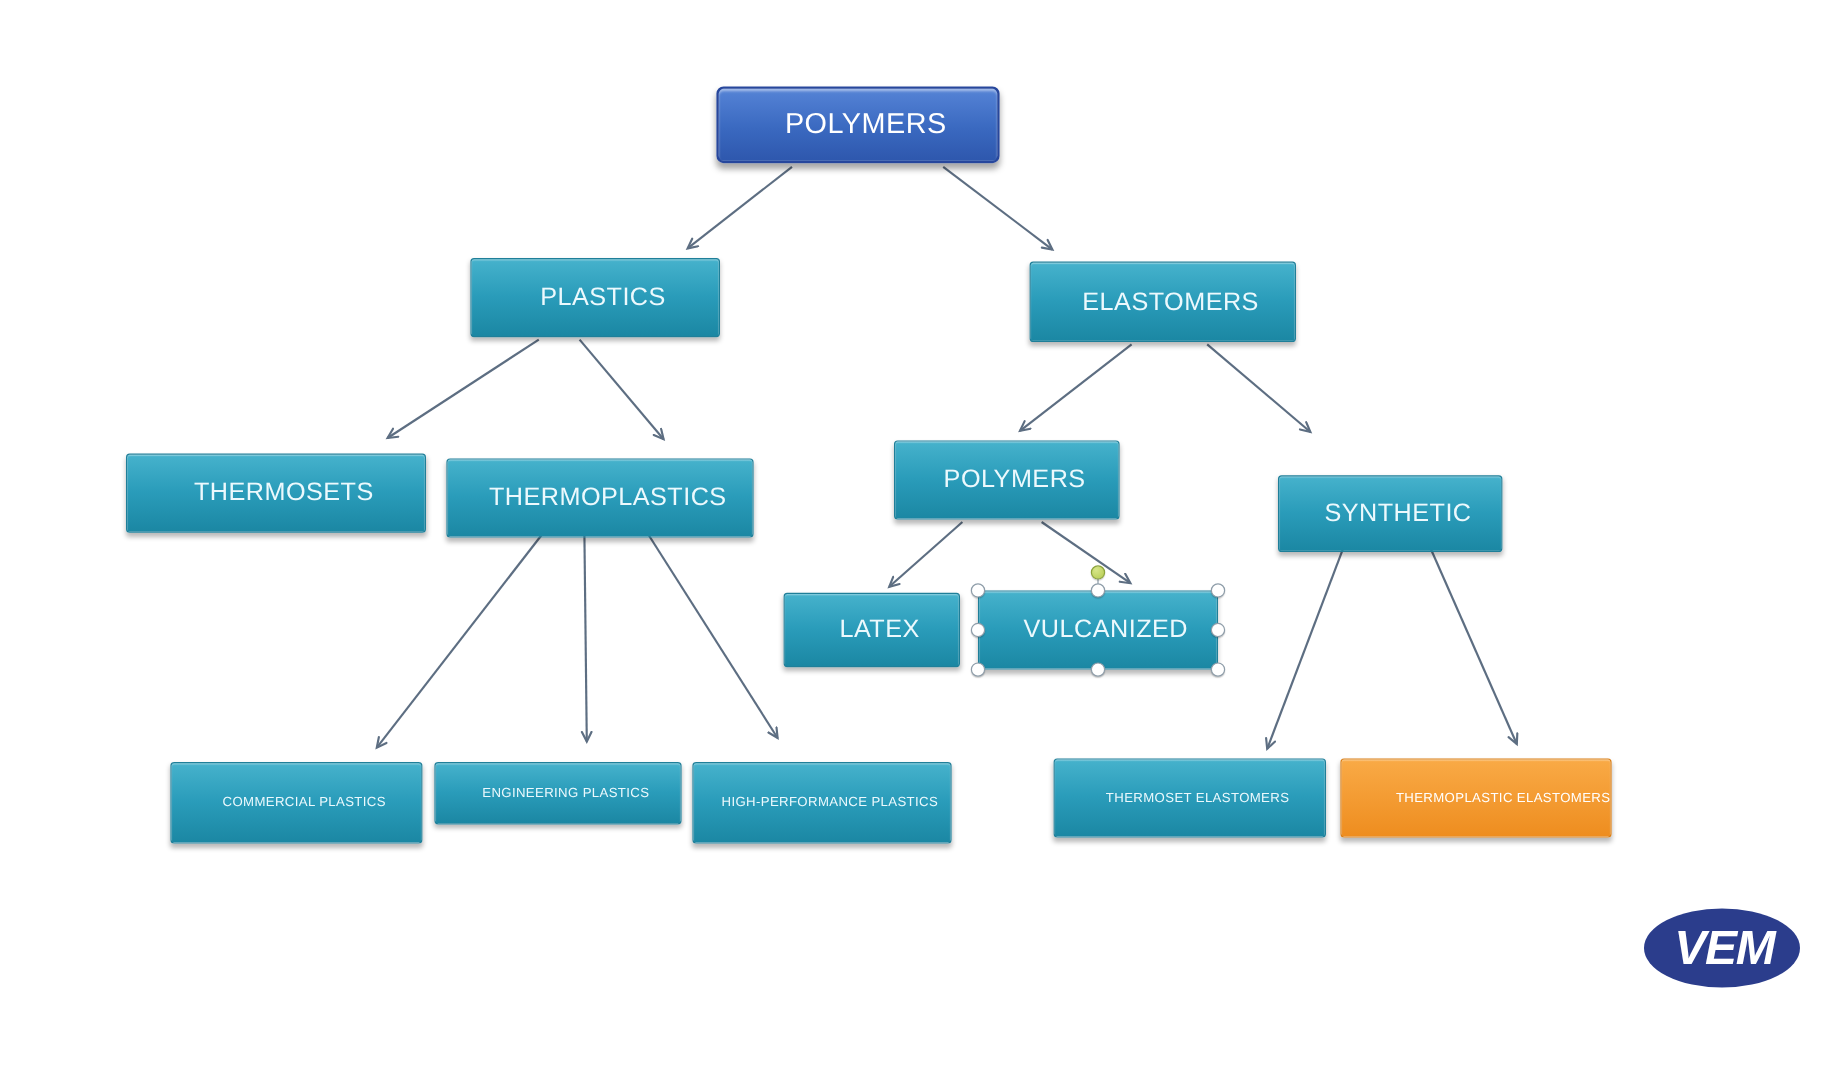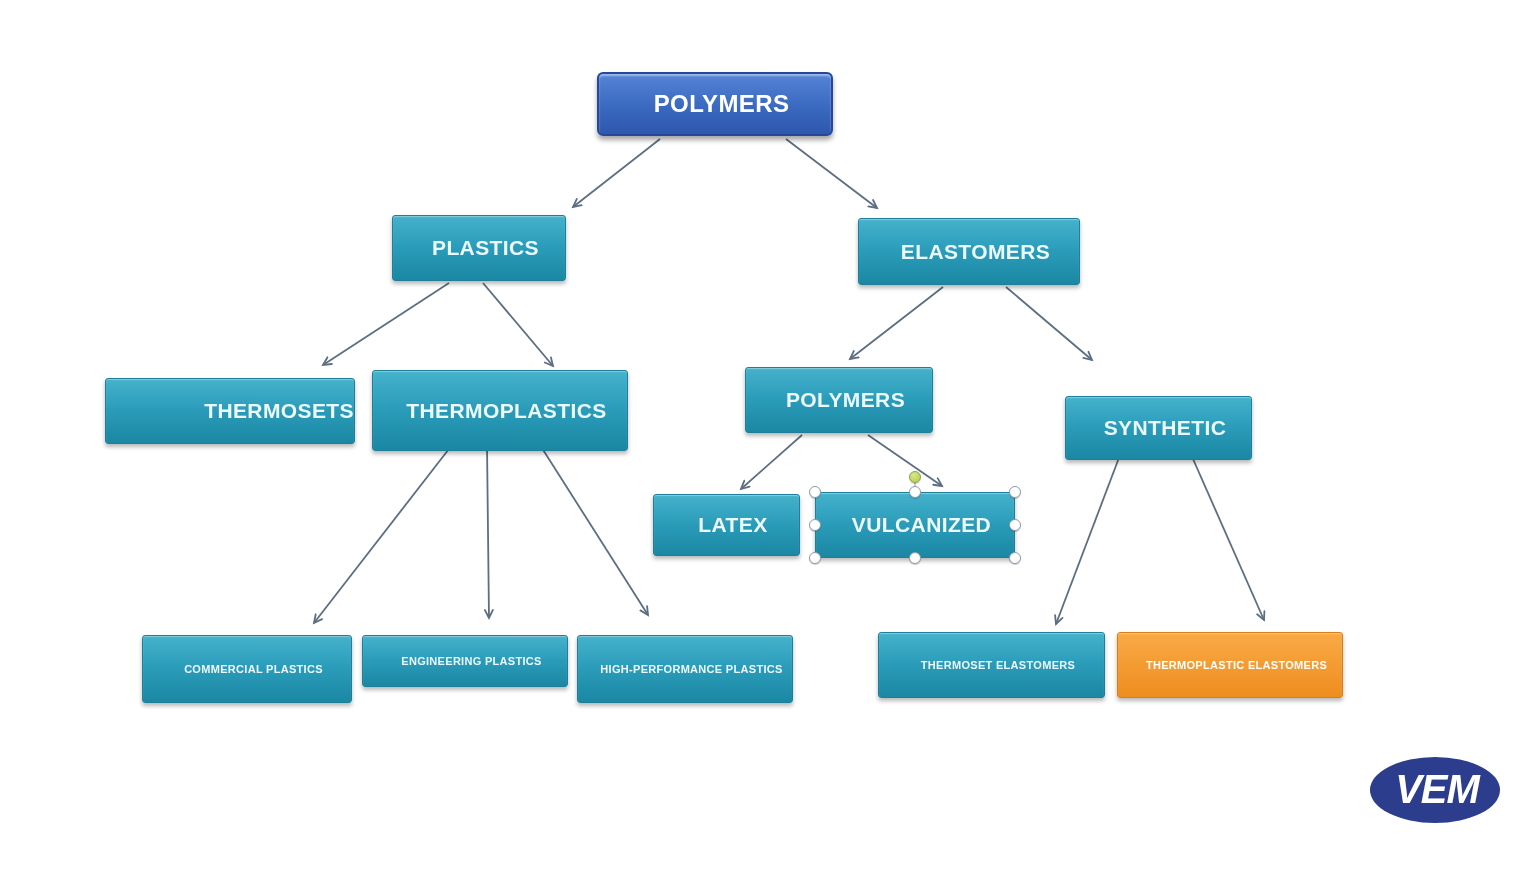--- a/index.html
+++ b/index.html
@@ -23,41 +23,42 @@
   }
   .edges{
     position:absolute; left:0; top:0; width:1536px; height:895px;
     pointer-events:none;
   }
   .node{
     position:absolute;
     display:flex; align-items:center; justify-content:center;
     text-align:center;
     color:var(--box-text);
-    font-weight:bold;
+    font-weight:normal;
     letter-spacing:.4px;
     border-radius:3px;
     background:linear-gradient(180deg,var(--teal-top) 0%,var(--teal-mid) 48%,var(--teal-bottom) 100%);
     border:1px solid var(--teal-border);
     box-shadow:0 3px 4px rgba(0,0,0,.28), inset 0 1px 1px rgba(255,255,255,.35);
     box-sizing:border-box;
     cursor:default;
     padding-left:13px;
   }
   .node.blue{
     background:linear-gradient(180deg,var(--blue-top) 0%,var(--blue-mid) 55%,var(--blue-bottom) 100%);
     border:2px solid var(--blue-border);
     border-radius:6px;
     color:#ffffff;
     box-shadow:0 4px 5px rgba(0,0,0,.35), inset 0 2px 2px rgba(255,255,255,.45);
   }
   .node.orange{
     background:linear-gradient(180deg,var(--orange-top) 0%,var(--orange-bottom) 100%);
     border:1px solid var(--orange-border);
     color:#ffffff;
+    justify-content:flex-end;
   }
   .fs24{font-size:24px;}
   .fs21{font-size:21px;}
   .fs17{font-size:11px; line-height:1.85; letter-spacing:.3px;}
   .handle{
     position:absolute; width:10px; height:10px;
     background:var(--handle-fill);
     border:1px solid var(--handle-border);
     border-radius:50%;
     transform:translate(-50%,-50%);
@@ -106,33 +107,33 @@
       <line x1="540" y1="445" x2="648" y2="615" marker-end="url(#arrowhead)"></line>
       <line x1="1128" y1="434" x2="1056" y2="624" marker-end="url(#arrowhead)"></line>
       <line x1="1182" y1="434" x2="1264" y2="620" marker-end="url(#arrowhead)"></line>
     </g>
   </svg>
 
   <div class="node blue fs24" style="left:597px; top:72px; width:236px; height:64px;">
     <span>POLYMERS</span>
   </div>
 
-  <div class="node fs21" style="left:392px; top:215px; width:174px; height:66px;">
+  <div class="node fs21" style="left:392px; top:215px; width:208px; height:66px;">
     <span>PLASTICS</span>
   </div>
 
   <div class="node fs21" style="left:858px; top:218px; width:222px; height:67px;">
     <span>ELASTOMERS</span>
   </div>
 
-  <div class="node fs21" style="left:105px; top:378px; width:250px; height:66px;justify-content:flex-end;">
+  <div class="node fs21" style="left:105px; top:378px; width:250px; height:66px;">
     <span>THERMOSETS</span>
   </div>
 
-  <div class="node fs21" style="left:372px; top:370px; width:256px; height:81px;">
+  <div class="node fs21" style="left:372px; top:382px; width:256px; height:66px;">
     <span>THERMOPLASTICS</span>
   </div>
 
   <div class="node fs21" style="left:745px; top:367px; width:188px; height:66px;">
     <span>POLYMERS</span>
   </div>
 
   <div class="node fs21" style="left:1065px; top:368px; width:187px; height:64px;margin-top:28px;">
     <span>SYNTHETIC</span>
   </div>

